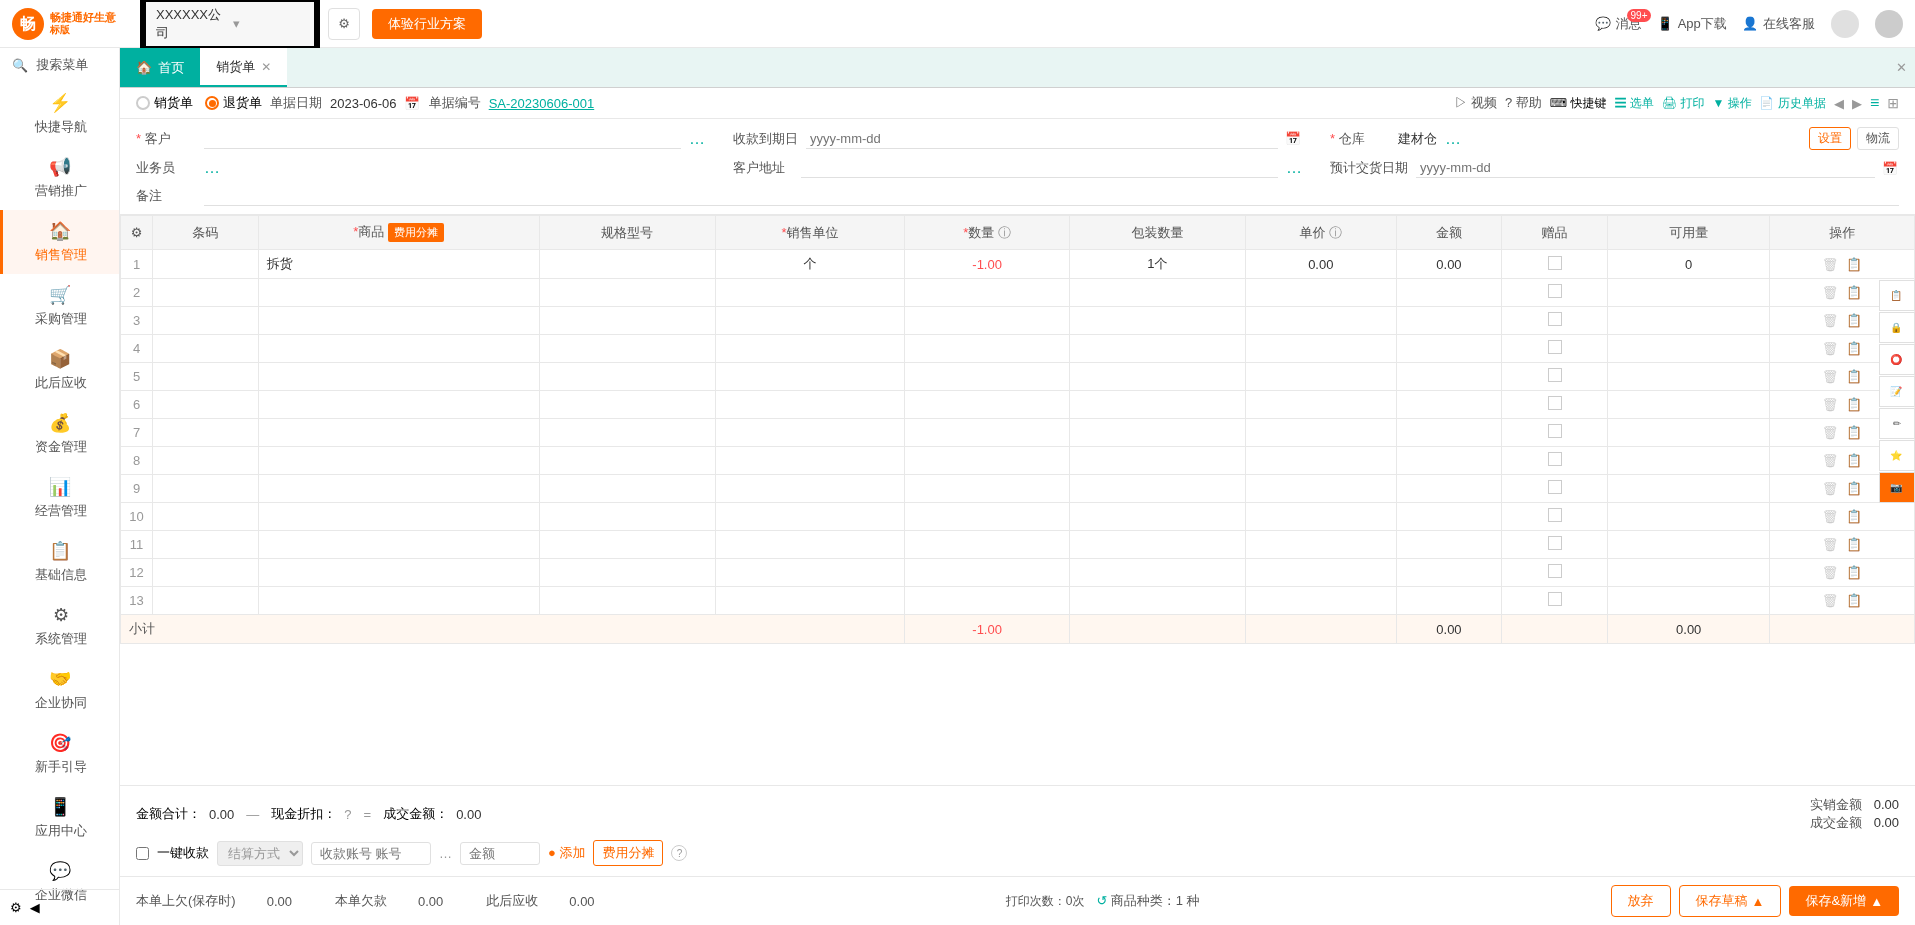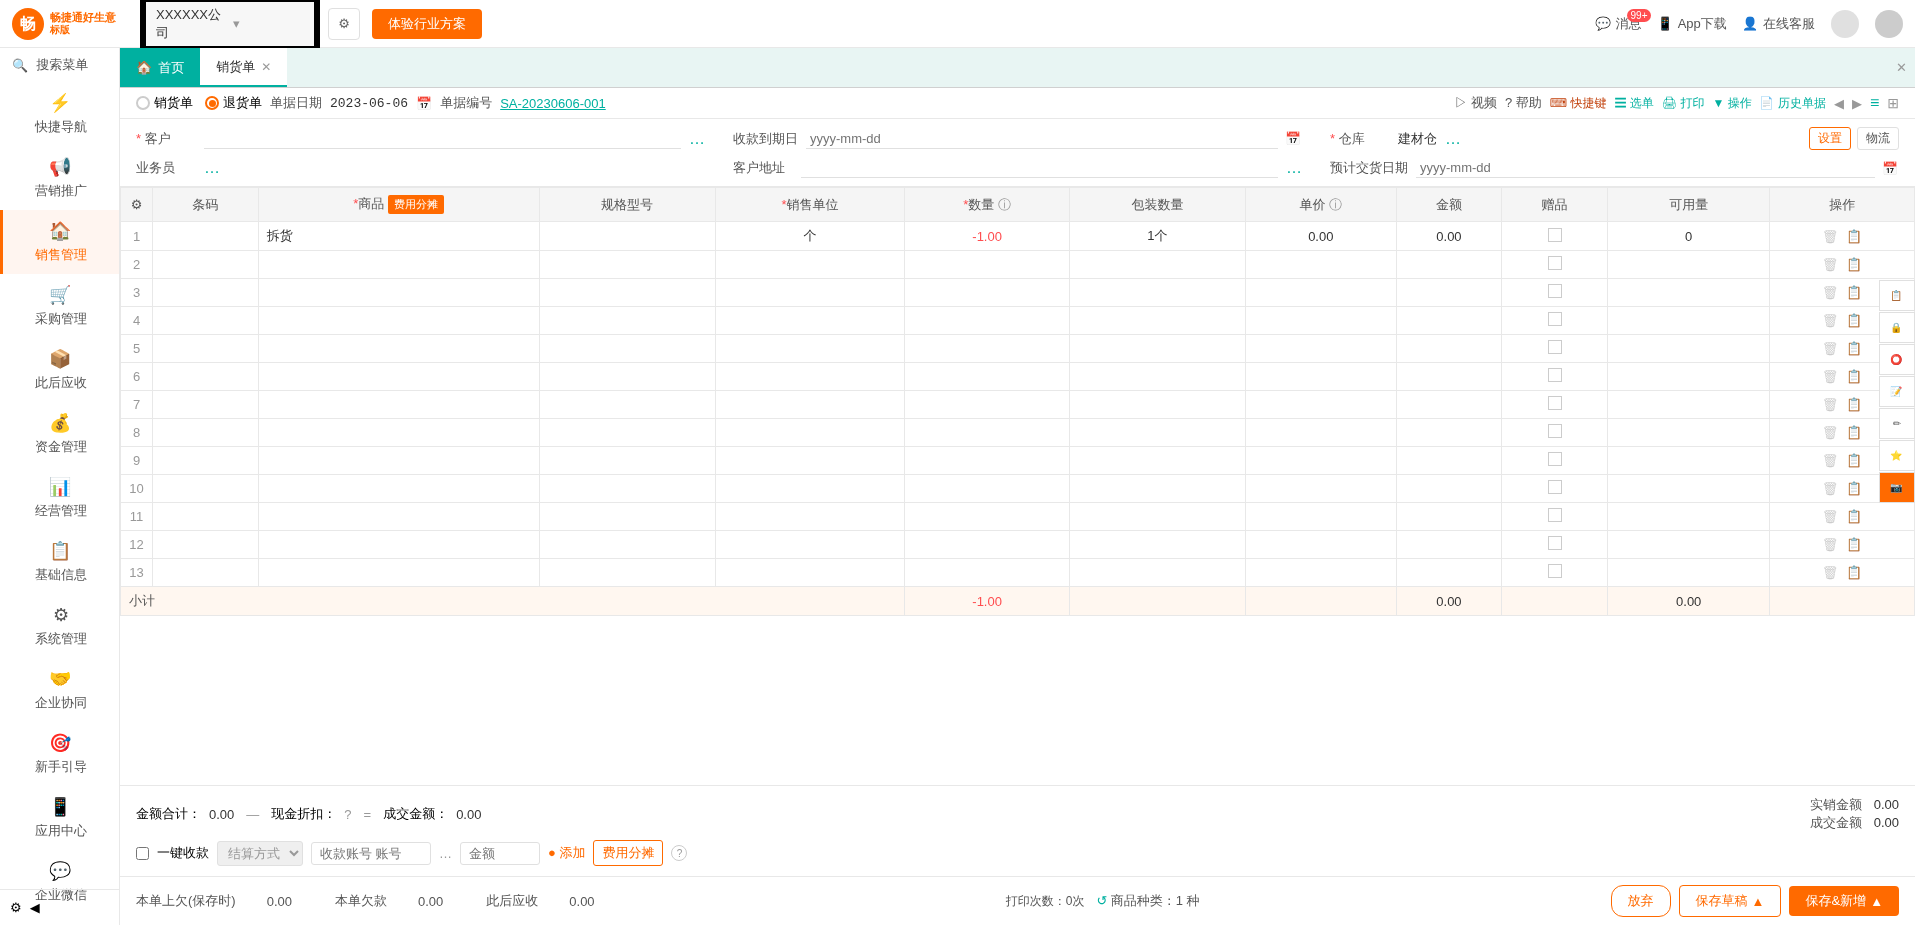--- a/index.html
+++ b/index.html
@@ -189,21 +189,21 @@
     .radio-item { display: flex; align-items: center; gap: 4px; cursor: pointer; }
     .radio-circle {
       width: 14px; height: 14px;
       border-radius: 50%;
       border: 2px solid #ccc;
       display: flex; align-items: center; justify-content: center;
     }
     .radio-circle.active { border-color: #ff6a00; }
     .radio-dot { width: 7px; height: 7px; border-radius: 50%; background: #ff6a00; }
     .toolbar-label { color: #555; }
-    .toolbar-value { color: #333; font-weight: 500; font-family: Liberation Mono, monospace; }
+    .toolbar-value { color: #333; font-weight: 500; }
     .toolbar-link { color: #00b0a0; text-decoration: underline; cursor: pointer; }
     .field-row {
       display: flex;
       align-items: center;
       gap: 8px;
     }
     .field-label {
       color: #555;
       white-space: nowrap;
       min-width: 60px;
@@ -291,21 +291,21 @@
       align-items: center;
       gap: 16px;
     }
     .bottom-stats { display: flex; gap: 31px; align-items: center; font-size: 12px; color: #555; }
     .bottom-actions { margin-left: auto; display: flex; gap: 8px; align-items: center; }
     .btn-discard {
       border: 1px solid #ff6a00;
       color: #ff6a00;
       background: #fff;
       padding: 6px 16px;
-      border-radius: 12px;
+      border-radius: 4px;
       cursor: pointer;
     }
     .btn-save-draft {
       border: 1px solid #ff6a00;
       color: #ff6a00;
       background: #fff;
       padding: 6px 16px;
       border-radius: 4px;
       cursor: pointer;
       display: flex;
@@ -485,21 +485,21 @@
     </div>
     <span class="toolbar-label">单据日期</span>
     <span class="toolbar-value">2023-06-06</span>
     <span style="cursor:pointer;color:#00b0a0">📅</span>
     <span class="toolbar-label">单据编号</span>
     <span class="toolbar-link">SA-20230606-001</span>
 
     <div class="form-toolbar-right">
       <span style="cursor:pointer;color:#555">▷ 视频</span>
       <span style="cursor:pointer;color:#555">? 帮助</span>
-      <span style="cursor:pointer;color:#c2410c;font-size:12px;">⌨ 快捷键</span>
+      <span style="cursor:pointer;color:#000000;font-size:12px;">⌨ 快捷键</span>
       <span style="cursor:pointer;color:#00b0a0;font-size:12px;">☰ 选单</span>
       <span style="cursor:pointer;color:#00b0a0;font-size:12px;">🖨 打印</span>
       <span style="cursor:pointer;color:#00b0a0;font-size:12px;">▼ 操作</span>
       <span style="cursor:pointer;color:#00b0a0;font-size:12px;">📄 历史单据</span>
       <span style="cursor:pointer;color:#999">◀</span>
       <span style="cursor:pointer;color:#999">▶</span>
       <span style="cursor:pointer;color:#00b0a0;font-size:16px;">≡</span>
       <span style="cursor:pointer;color:#999;font-size:14px;">⊞</span>
     </div>
   </div>
@@ -535,20 +535,24 @@
         <span class="field-label">客户地址</span>
         <input class="field-input" type="text" style="flex: 1 1 0%; border-top: none; border-right: none; border-left: none; border-image: initial; border-bottom: 1px solid rgb(224, 224, 224); outline: none; background: transparent;">
         <span class="field-ellipsis">…</span>
       </div>
       <div class="field-row">
         <span class="field-label">预计交货日期</span>
         <input class="field-input" type="text" placeholder="yyyy-mm-dd" style="flex: 1 1 0%; border-top: none; border-right: none; border-left: none; border-image: initial; border-bottom: 1px solid rgb(224, 224, 224); outline: none; background: transparent; color: rgb(153, 153, 153);">
         <span style="color:#00b0a0;cursor:pointer">📅</span>
       </div>
 
+      <div class="field-row" style="grid-column:1/-1;">
+        <span class="field-label">备注</span>
+        <input class="field-input" type="text" style="flex: 1 1 0%; border-top: none; border-right: none; border-left: none; border-image: initial; border-bottom: 1px solid rgb(224, 224, 224); outline: none; background: transparent;">
+      </div>
     </div>
   </div>
 
   <div class="table-container">
     <table>
       <thead>
         <tr>
           <th style="width:32px">⚙</th>
           <th>条码</th>
           <th>

